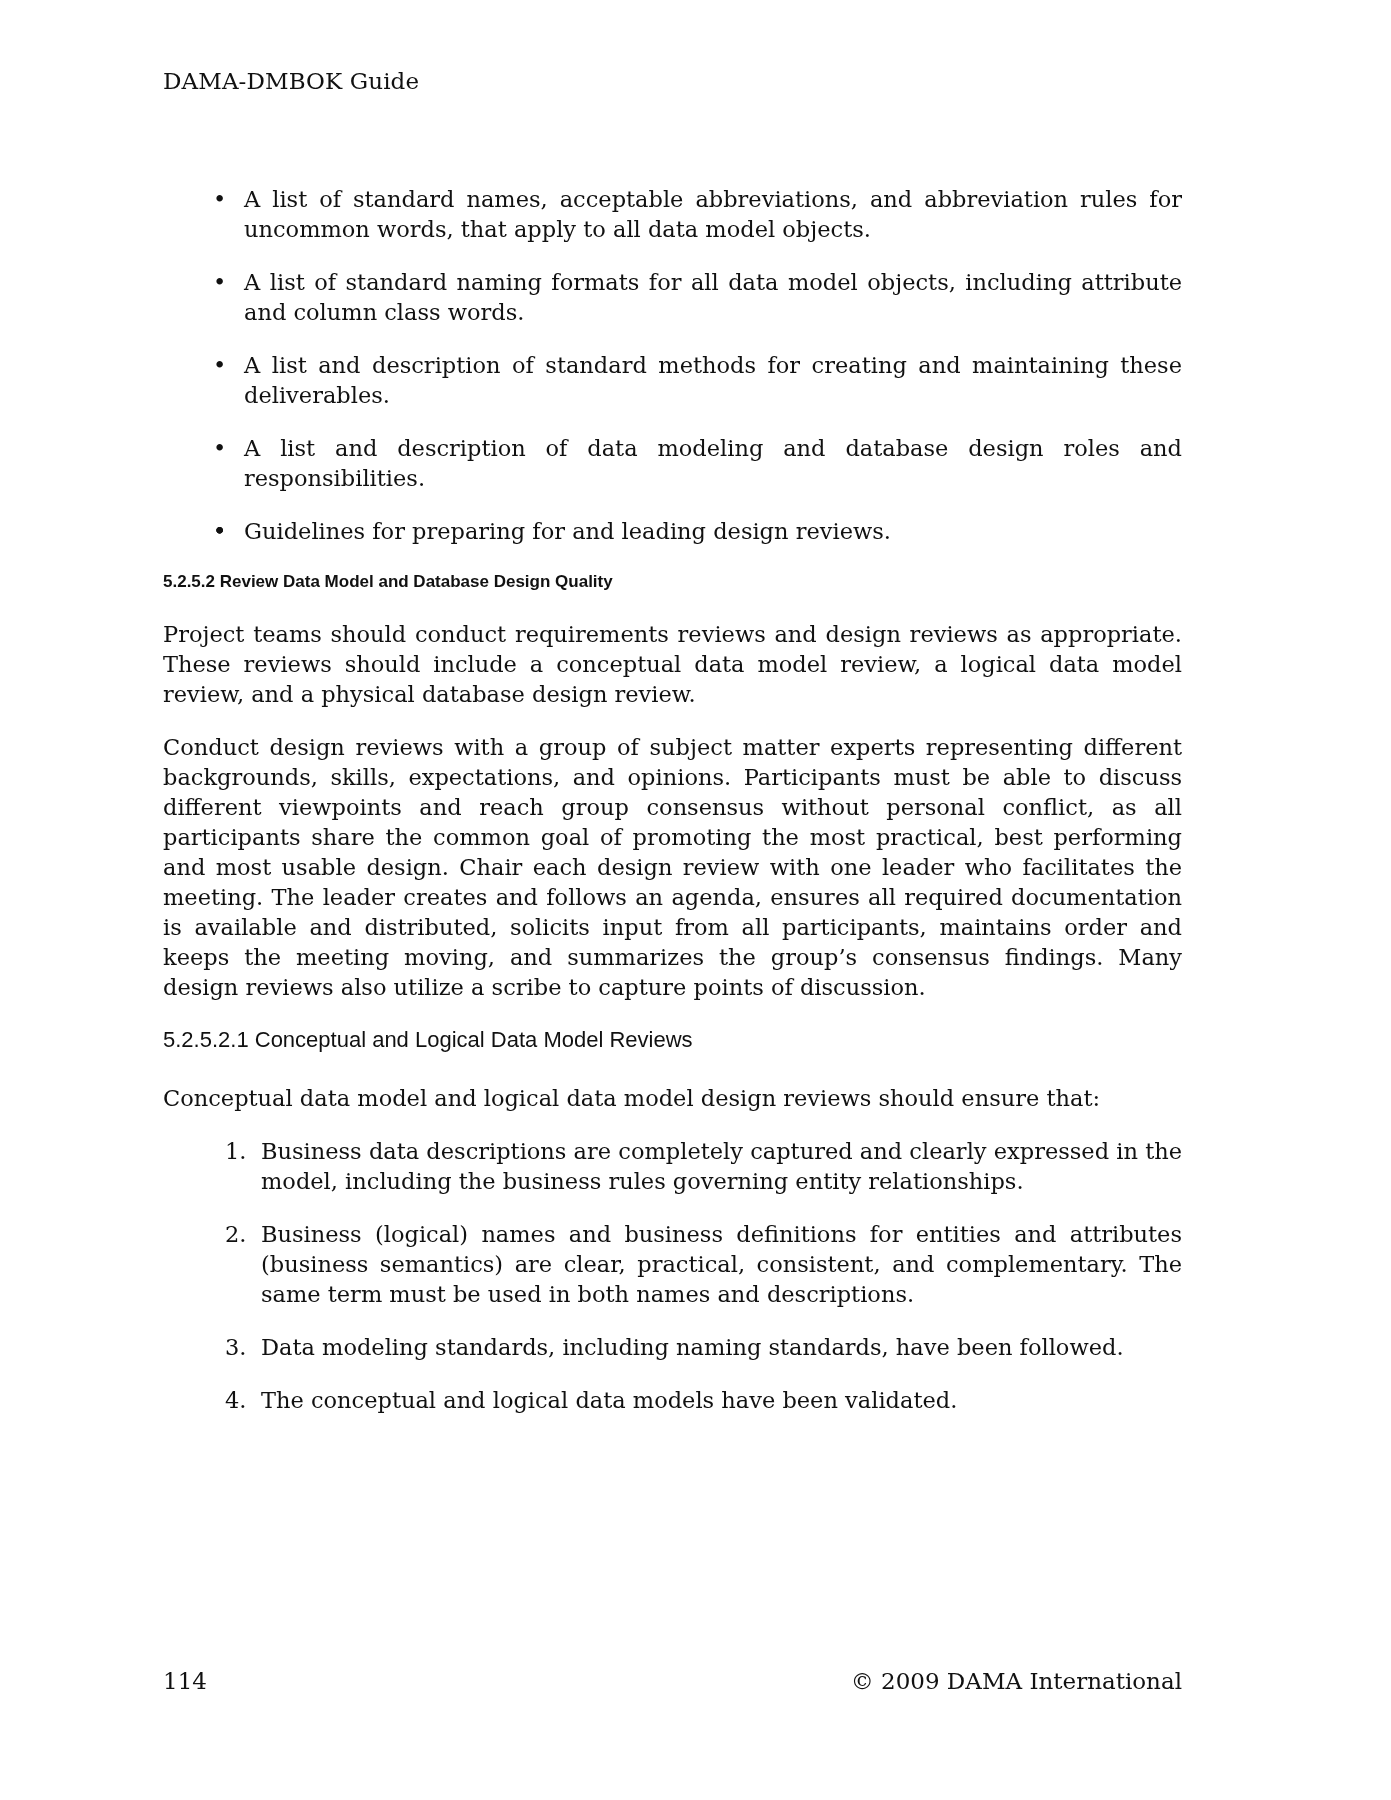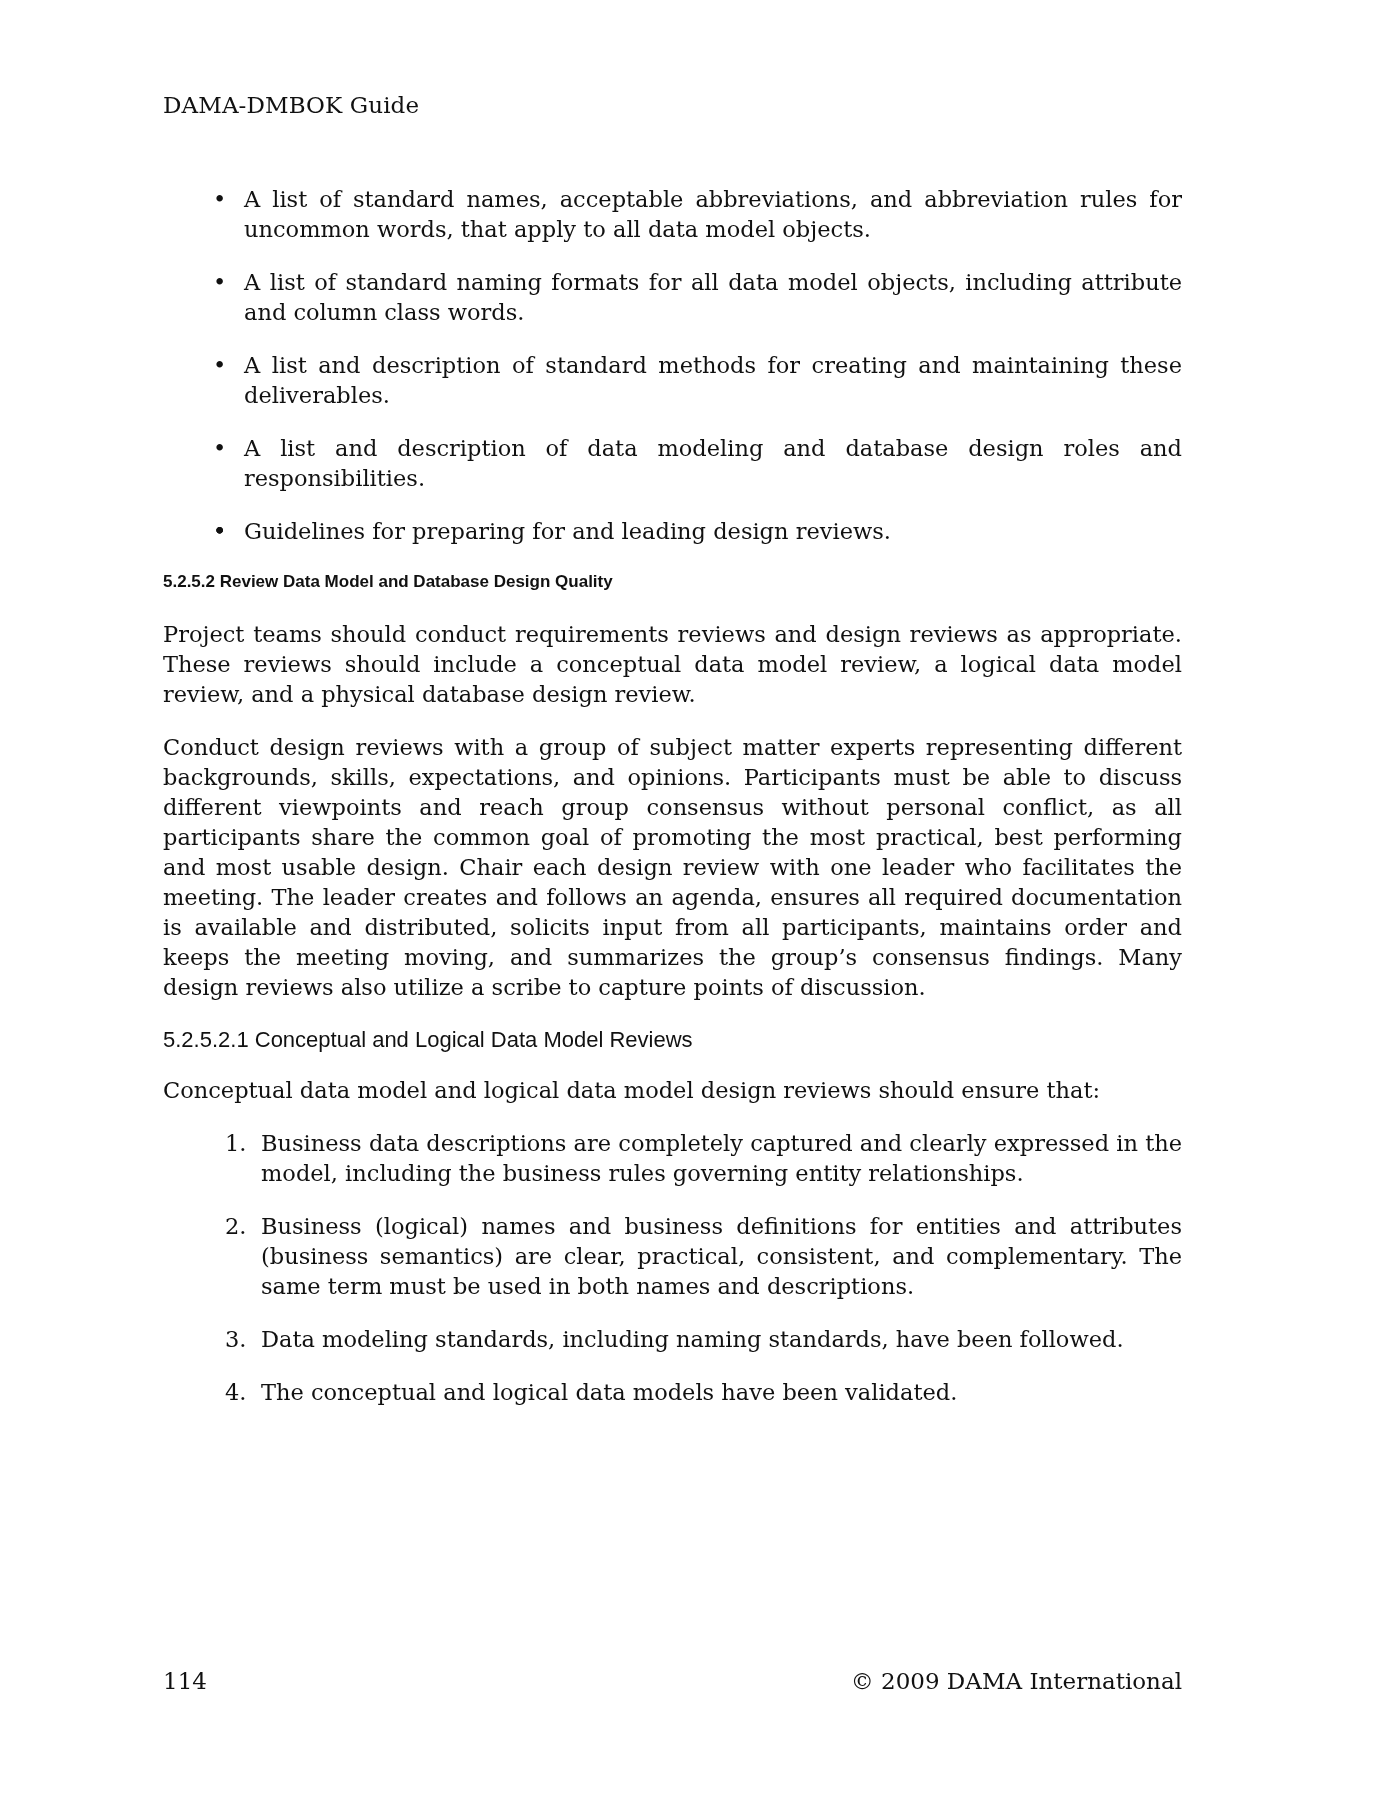--- a/index.html
+++ b/index.html
@@ -1,27 +1,27 @@
 <!DOCTYPE html>
 <html><head>
 <meta charset="utf-8">
 <style>
   html, body { margin: 0; padding: 0; background: #ffffff; }
   body { width: 1391px; height: 1800px; position: relative; overflow: hidden;
          font-family: "DejaVu Serif", "Liberation Serif", serif; color: #111; }
   .page { position: absolute; left: 163px; top: 0; width: 1019px; }
-  .running-header { position: absolute; top: 92px; left: 0; font-size: 23px; letter-spacing: 0.1px; }
+  .running-header { position: absolute; top: 68px; left: 0; font-size: 23px; letter-spacing: 0.1px; }
   .content { position: absolute; top: 184px; left: 0; width: 1019px; }
   .body-text { font-size: 22.5px; line-height: 30px; text-align: justify; }
   ul.bullets { list-style: none; margin: 0; padding: 0; }
   ul.bullets li { position: relative; padding-left: 81px; margin-bottom: 23px; }
   ul.bullets li .bullet { position: absolute; left: 50px; top: 0; }
   .h4 { font-family: "Liberation Sans", "DejaVu Sans", sans-serif; font-weight: bold; 
         font-size: 17px; margin: -2px 0 22px 0; line-height: 30px; }
-  .h5 { font-family: "Liberation Sans", "DejaVu Sans", sans-serif; font-size: 22px; margin: 0 0 20px 0; line-height: 30px; }
+  .h5 { font-family: "Liberation Sans", "DejaVu Sans", sans-serif; font-size: 22px; margin: 0 0 28px 0; line-height: 30px; }
   p { margin: 0 0 23px 0; }
   ol.numbered { list-style: none; margin: 0; padding: 0; }
   ol.numbered li { position: relative; padding-left: 98px; margin-bottom: 23px; }
   ol.numbered li .num { position: absolute; left: 62px; top: 0; }
   .footer { position: absolute; top: 1668px; left: 0; width: 1019px; font-size: 23px; }
   .footer .page-number { position: absolute; left: 0; }
   .footer .copyright { position: absolute; right: 0; }
 </style>
 </head>
 <body>

